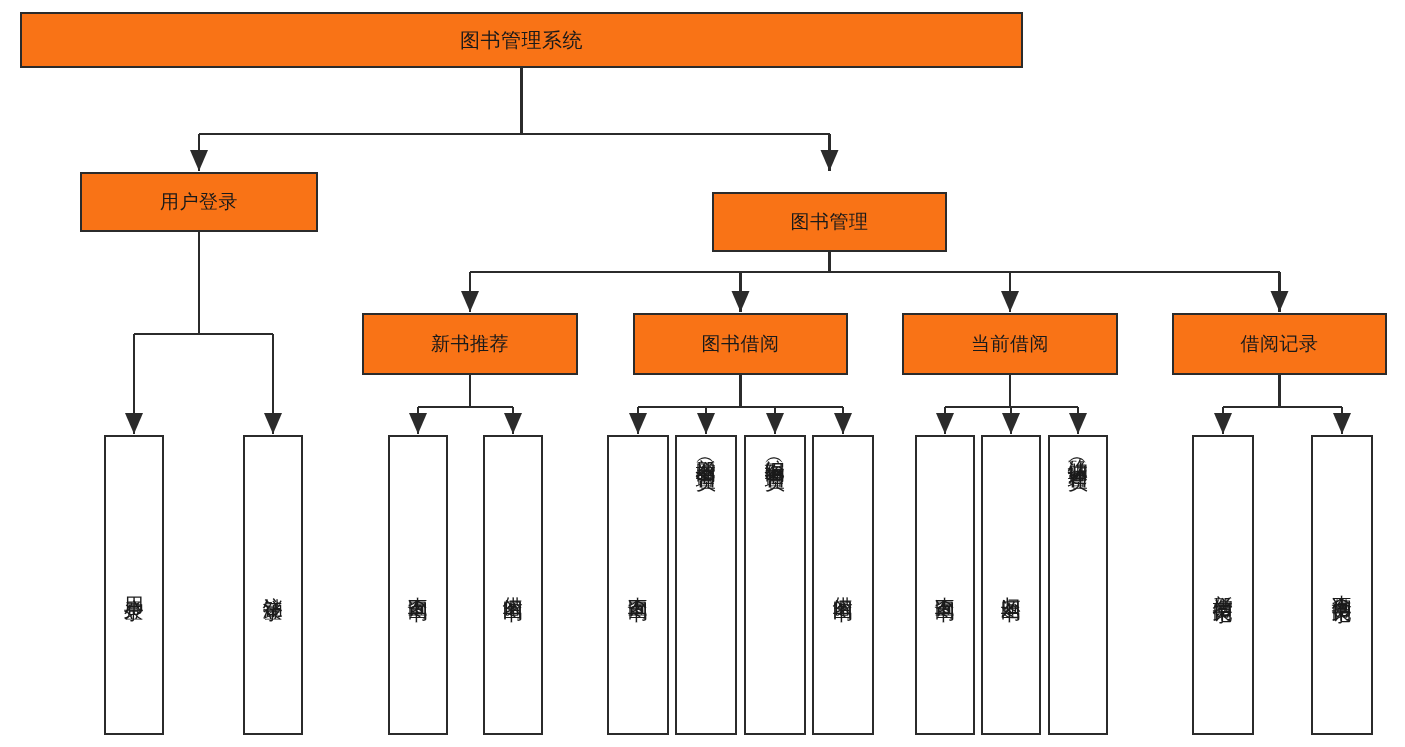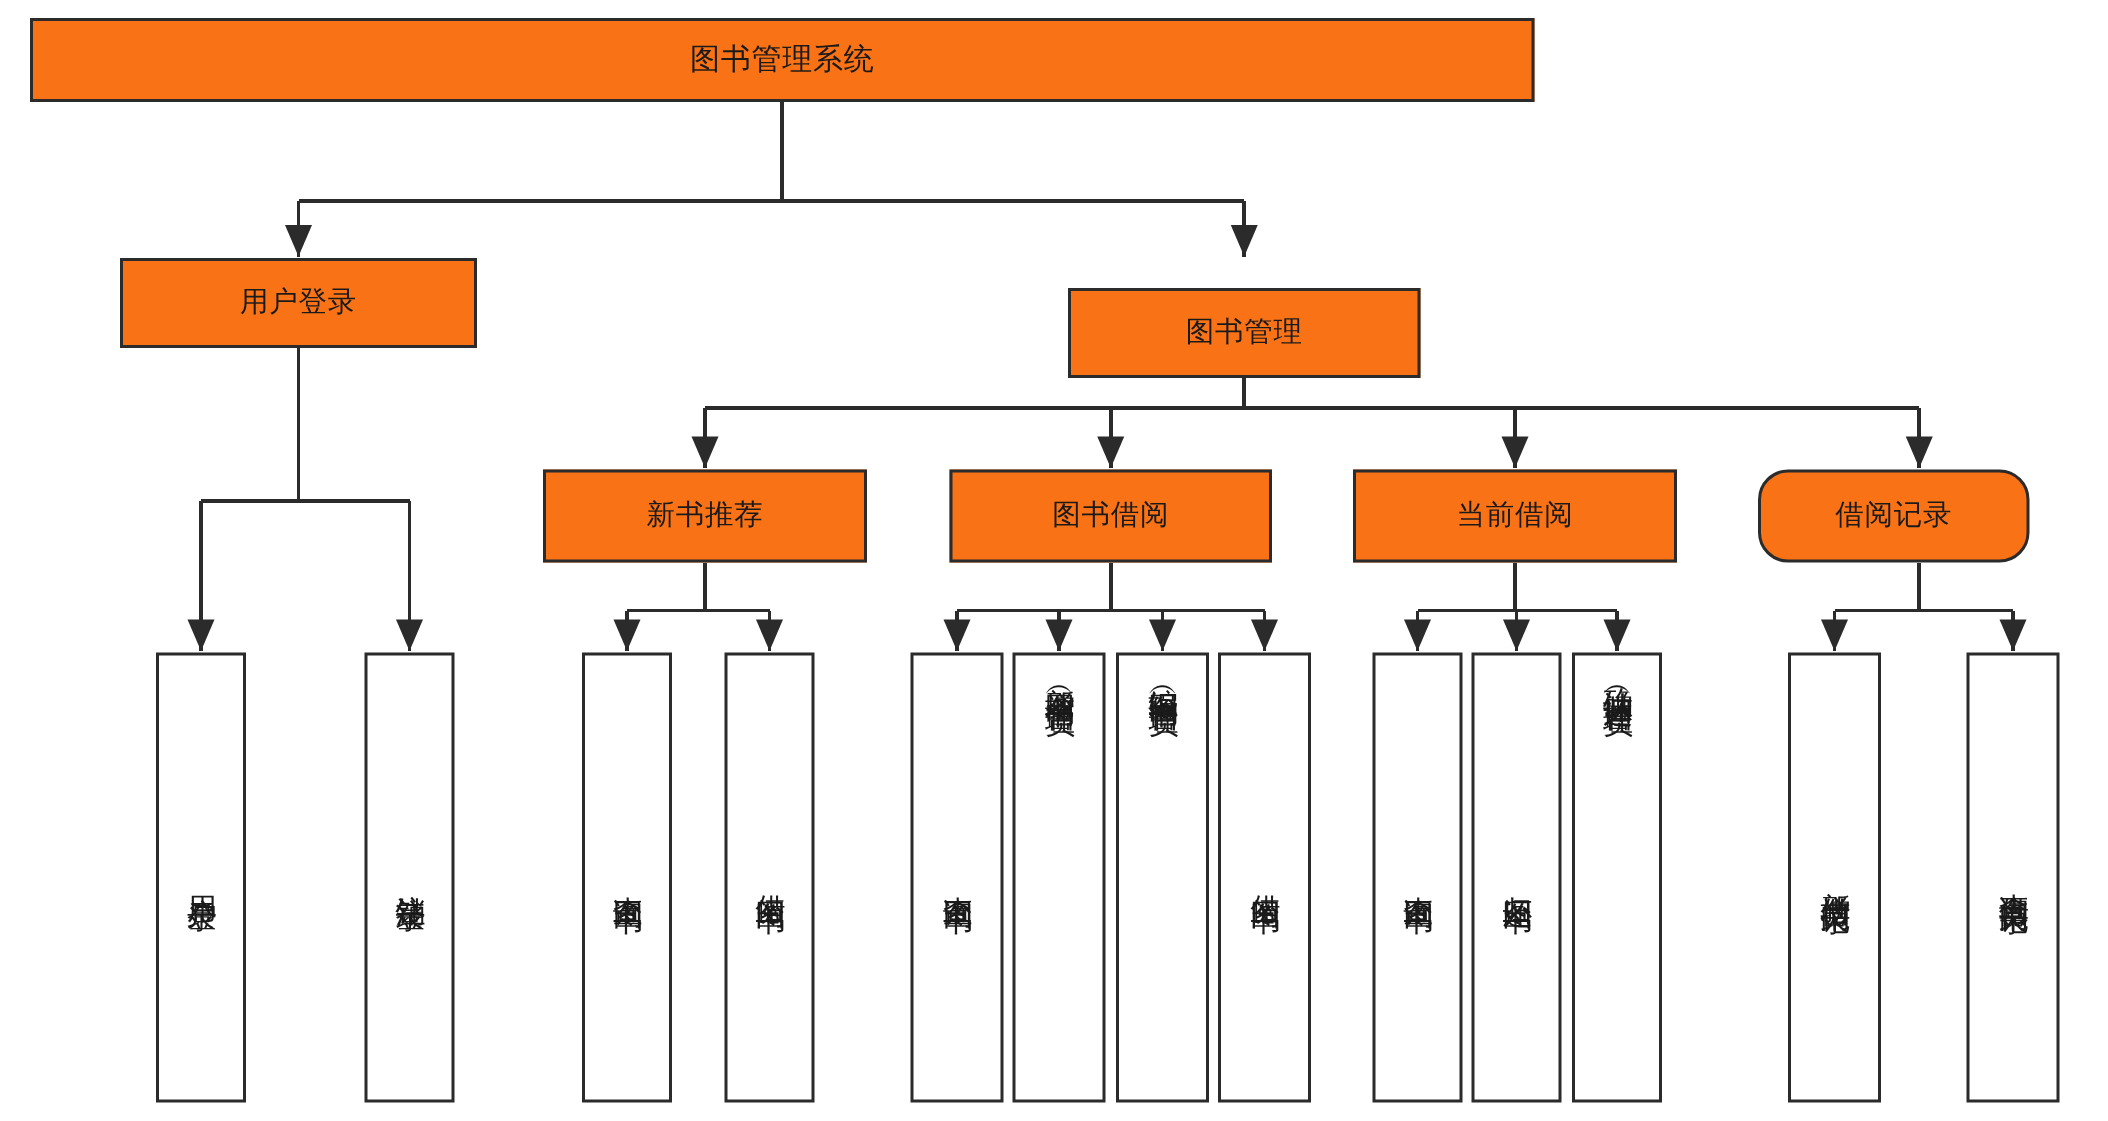--- a/index.html
+++ b/index.html
@@ -90,21 +90,21 @@
       </div>
       <div class="node" style="left: 362px; top: 313px; width: 216px; height: 62px; text-align: center;">
         <span class="lbl">新书推荐</span>
       </div>
       <div class="node" style="left: 633px; top: 313px; width: 215px; height: 62px;">
         <span class="lbl">图书借阅</span>
       </div>
       <div class="node" style="left: 902px; top: 313px; width: 216px; height: 62px;">
         <span class="lbl">当前借阅</span>
       </div>
-      <div class="node" style="left: 1172px; top: 313px; width: 181px; height: 62px; border-radius: 20px;">
+      <div class="node" style="left: 1172px; top: 313px; width: 215px; height: 62px;">
         <span class="lbl">借阅记录</span>
       </div>
       <div class="leaf centered" style="left: 104px; top: 435px; width: 60px; height: 300px;">
         <span class="lbl">用户登录</span>
       </div>
       <div class="leaf centered" style="left: 243px; top: 435px; width: 60px; height: 300px;">
         <span class="lbl">注销登录</span>
       </div>
       <div class="leaf centered" style="left: 388px; top: 435px; width: 60px; height: 300px;">
         <span class="lbl">查询图书</span>

